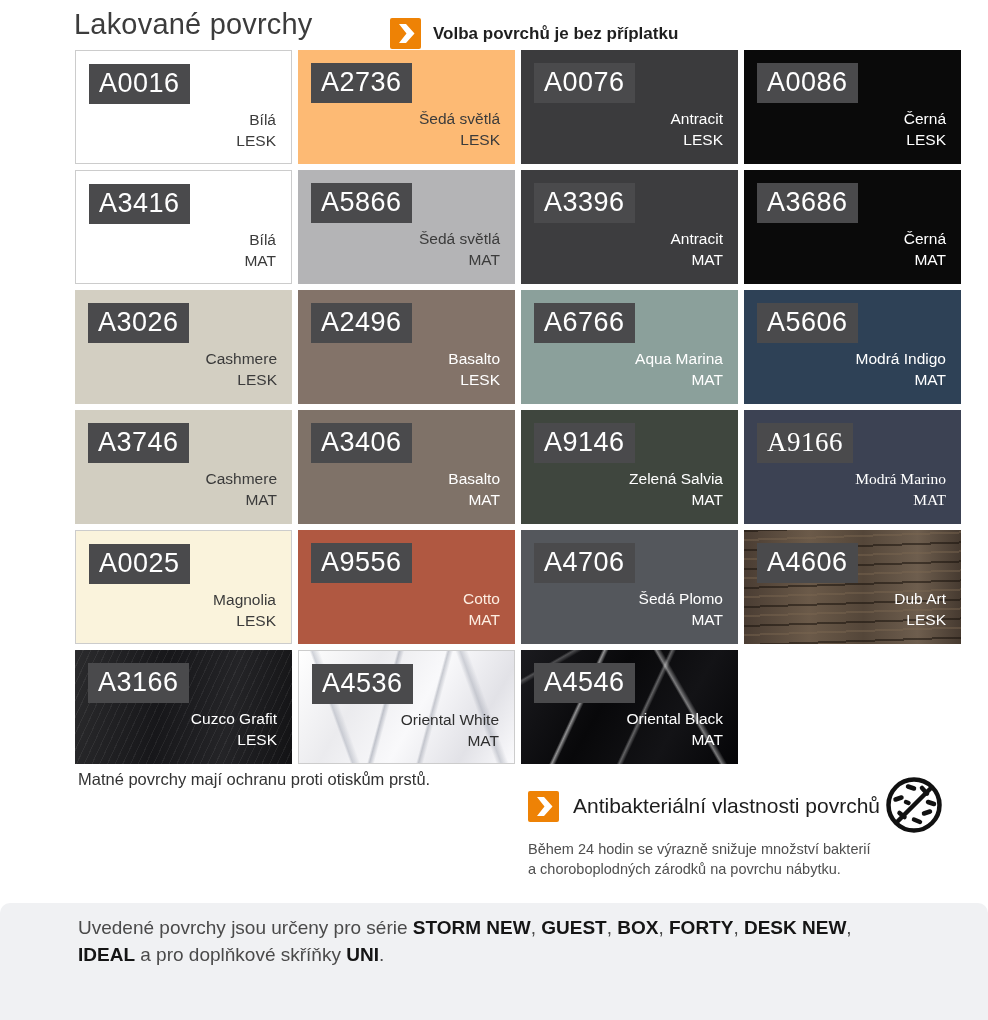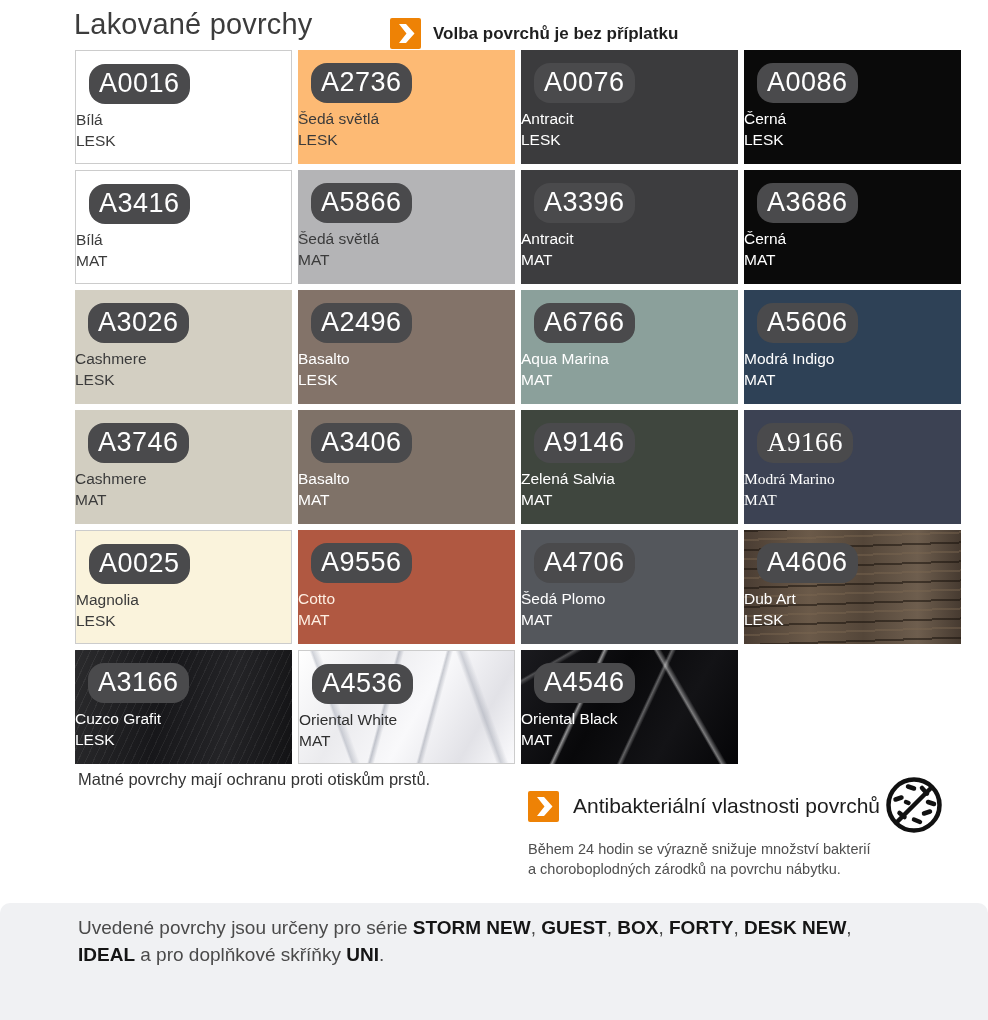--- a/index.html
+++ b/index.html
@@ -20,24 +20,24 @@
   .grid{
     position:absolute;left:75px;top:50px;width:886px;
     display:grid;grid-template-columns:repeat(4,217px);grid-auto-rows:114px;
     column-gap:6px;row-gap:6px;
   }
   .cell{position:relative;box-sizing:border-box;}
   .cell.bordered{border:1px solid #cccccc;}
   .code{
     position:absolute;left:13px;top:13px;
     background:var(--code-bg);color:#ffffff;
-    font-size:27px;line-height:1;padding:6px 10px 7px 10px;letter-spacing:.5px;border-radius:16px;
+    font-size:27px;line-height:1;padding:6px 10px 7px 10px;letter-spacing:.5px;
   }
   .lbl{
-    position:absolute;left:0;right:0;top:58px;text-align:left;
+    position:absolute;left:0;right:15px;top:58px;text-align:right;
     font-size:15.5px;line-height:21px;
   }
   
   .tex-wood{
     background-color:#57493d;
     background-image:
       repeating-linear-gradient(178deg, rgba(25,18,12,.55) 0 2px, transparent 2px 9px, rgba(122,102,80,.45) 9px 11px, transparent 11px 19px),
       linear-gradient(90deg,#4a3d33,#6b5a49 30%,#544639 55%,#6e5e4e 80%,#463a30);
   }
   .tex-grafit{

